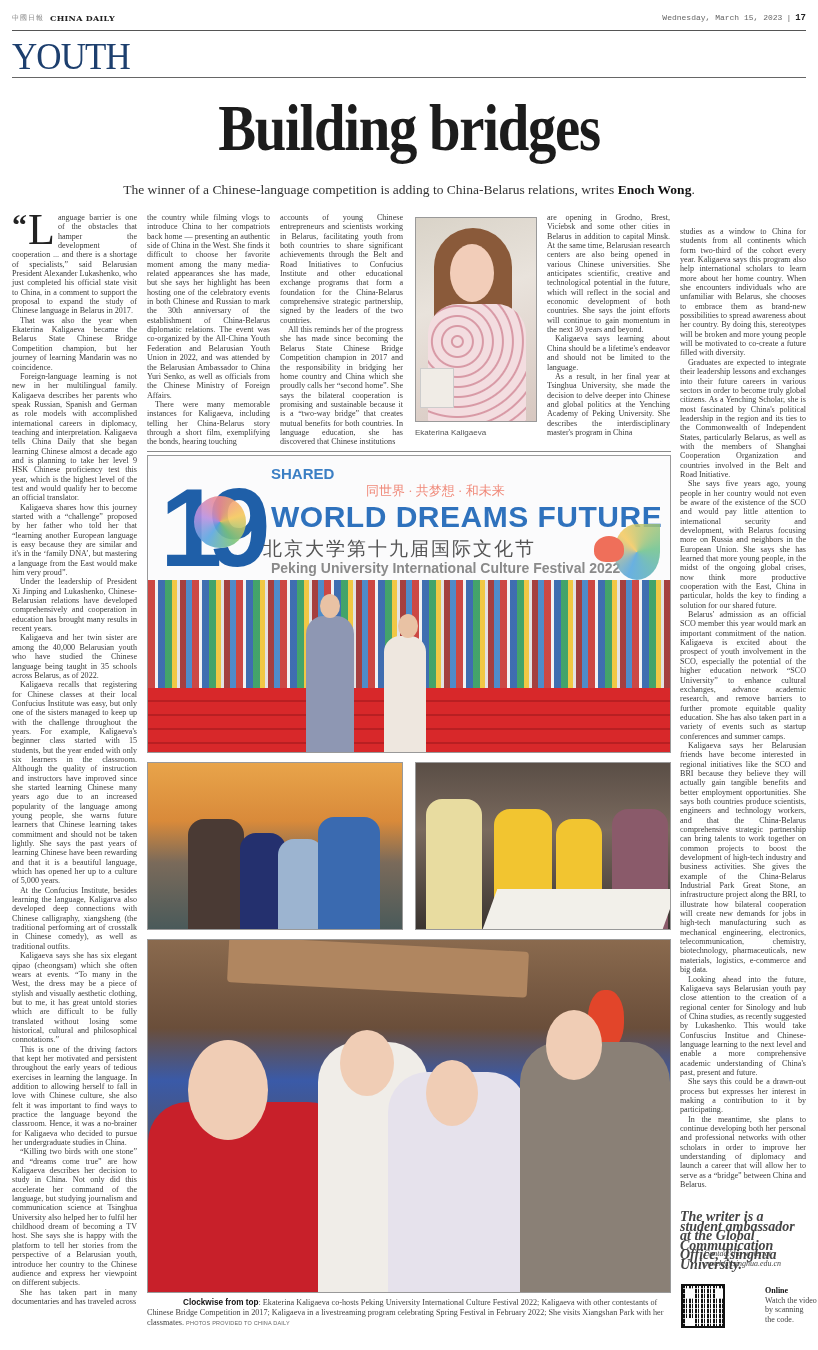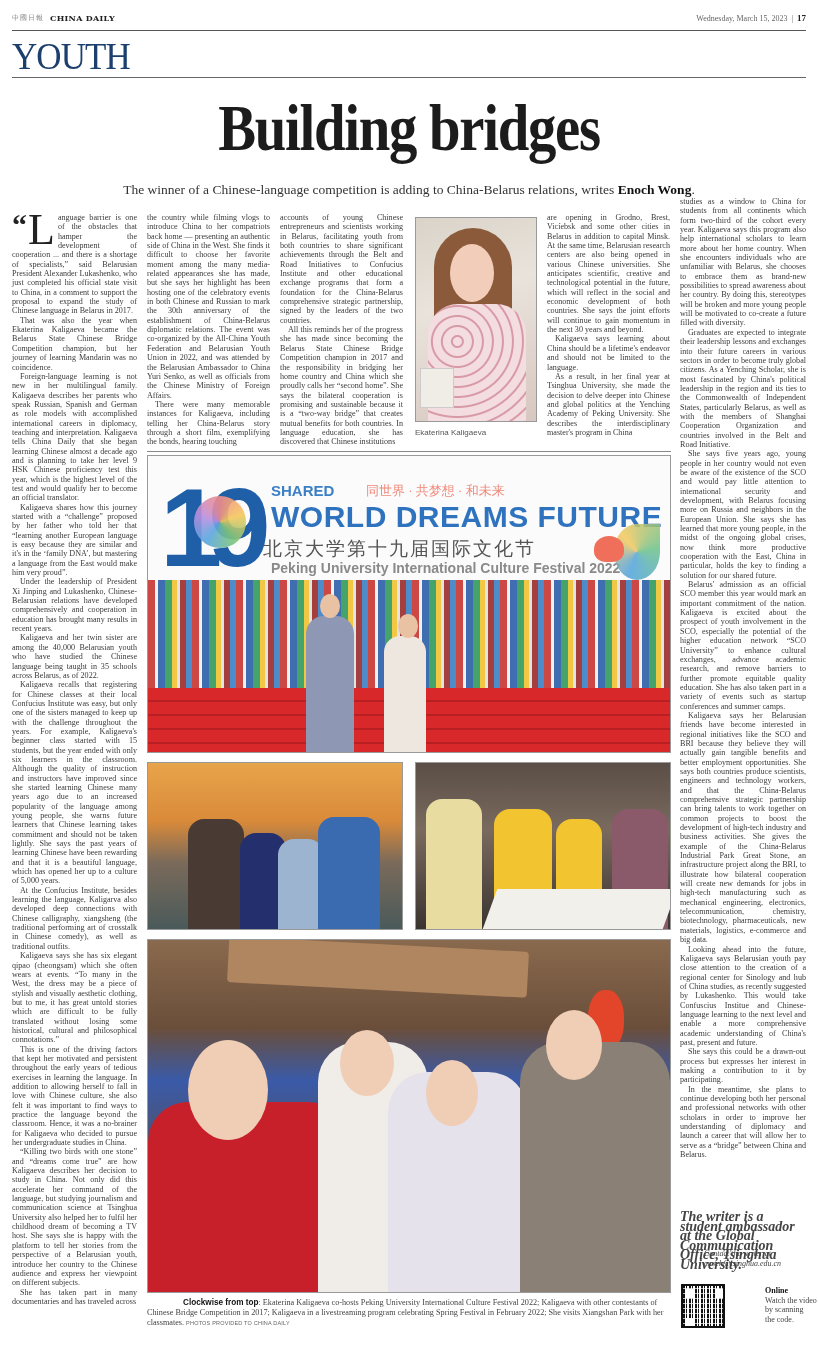--- a/index.html
+++ b/index.html
@@ -3,57 +3,57 @@
 <meta charset="utf-8">
 <style>
   * { box-sizing: border-box; margin: 0; padding: 0; }
   html, body { width: 818px; height: 1350px; background: #ffffff; overflow: hidden; }
   body { position: relative; font-family: "DejaVu Serif", "Liberation Serif", serif; color: #2a2a2a; }
 
   .masthead { position: absolute; left: 12px; right: 12px; top: 10px; height: 16px; display: flex; justify-content: space-between; align-items: center; font-size: 8px; }
   .masthead .left { display: flex; align-items: center; gap: 6px; }
   .masthead .cn { color: #888; font-size: 7px; letter-spacing: 1px; }
   .masthead .paper { font-weight: bold; color: #222; font-size: 8px; letter-spacing: .3px; }
-  .masthead .right { color: #666; font-family: Liberation Serif, serif; font-size: 8px; display: flex; align-items: center; gap: 4px; }
+  .masthead .right { color: #666; font-family: Liberation Mono, monospace; font-size: 8px; display: flex; align-items: flex-start; gap: 4px; }
   .masthead .pageno { font-weight: bold; color: #222; font-size: 9px; }
   .rule1 { position: absolute; left: 12px; right: 12px; top: 30px; border-top: 1.5px solid #555; }
   .section { position: absolute; left: 12px; top: 36px; font-family: "Liberation Serif", serif; font-size: 38px; color: #1d3f6e; letter-spacing: -1px; line-height: 40px; transform: scaleX(.92); transform-origin: left; }
   .rule2 { position: absolute; left: 12px; right: 12px; top: 77px; border-top: 1.5px solid #666; }
 
   .headline { position: absolute; left: 0; right: 0; top: 92px; text-align: center; font-family: "Liberation Serif", serif; font-size: 66px; color: #1c1c1c; line-height: 72px; letter-spacing: -1.5px; transform: scaleX(.86); }
   .standfirst { position: absolute; left: 0; right: 0; top: 182px; text-align: center; font-family: "Liberation Serif", serif; font-size: 13.5px; color: #333; }
   .standfirst b { color: #111; }
 
   .col { position: absolute; font-family: "Liberation Serif", serif; font-size: 8.1px; line-height: 9.35px; color: #3a3a3a; text-align: justify; hyphens: auto; }
   .col p { text-indent: 8px; }
   .col p.first { text-indent: 0; }
   .dropwrap { float: left; display: flex; align-items: flex-start; margin-right: 3px; margin-top: -2px; }
   .quote-mark { font-size: 30px; line-height: 28px; color: #222; font-family: "Liberation Serif", serif; font-weight: bold; margin-right: 1px; }
   .dropcap { font-size: 44px; line-height: 38px; color: #222; font-family: "Liberation Serif", serif; }
 
   .c1 { left: 12px; top: 213px; width: 125px; height: 1128px; }
   .c2 { left: 147px; top: 213px; width: 123px; height: 235px; }
   .c3 { left: 280px; top: 213px; width: 123px; height: 235px; }
   .c4 { left: 547px; top: 213px; width: 123px; height: 235px; }
-  .c5 { left: 680px; top: 197px; width: 126px; height: 980px; }
+  .c5 { left: 680px; top: 227px; width: 126px; height: 980px; }
 
   .hr { position: absolute; border-top: 1px solid #888; }
 
   .photo { position: absolute; overflow: hidden; border: 1px solid #999; }
   .portrait { left: 415px; top: 217px; width: 122px; height: 205px; background: linear-gradient(160deg, #d9d3c8 0%, #e9e3dc 40%, #d7c7c0 100%); }
   .portrait .hair { position: absolute; left: 18px; top: 10px; width: 78px; height: 120px; border-radius: 40px 40px 20px 20px; background: #8a5a3a; }
   .portrait .face { position: absolute; left: 34px; top: 26px; width: 44px; height: 58px; border-radius: 50%; background: #f2cdb9; }
   .portrait .dress { position: absolute; left: 12px; top: 86px; width: 98px; height: 125px; border-radius: 30px 30px 0 0; background: repeating-radial-gradient(circle at 30% 30%, #f3dde0 0 4px, #d89aa6 5px 6px, #f3dde0 7px 10px); }
   .portrait .bag { position: absolute; left: 4px; top: 150px; width: 34px; height: 40px; background: #f0ece6; border: 1px solid #ccc; }
   .caption-small { position: absolute; left: 415px; top: 428px; font-family: "Liberation Sans", sans-serif; font-size: 8px; color: #555; }
 
   .festival { left: 147px; top: 455px; width: 524px; height: 298px; background: #fbfbfc; }
   .fest-num { position: absolute; left: 12px; top: 20px; font-family: "Liberation Sans", sans-serif; font-weight: bold; font-size: 112px; color: #1f5fa8; line-height: 104px; letter-spacing: -14px; }
   .fest-globe { position: absolute; left: 46px; top: 40px; width: 52px; height: 52px; border-radius: 50%; background: conic-gradient(#f28b8b, #f5c85c, #7cc47c, #5aa6e0, #b98fe0, #f28b8b); opacity: .9; }
-  .fest-shared { position: absolute; left: 123px; top: 26px; font-family: "Liberation Sans", sans-serif; font-weight: bold; font-size: 15px; color: #3b7fc4; }
+  .fest-shared { position: absolute; left: 123px; top: 9px; font-family: "Liberation Sans", sans-serif; font-weight: bold; font-size: 15px; color: #3b7fc4; }
   .fest-cn1 { position: absolute; left: 218px; top: 26px; font-size: 13px; color: #f08a7a; font-family: Liberation Serif, serif; }
   .fest-main { position: absolute; left: 123px; top: 44px; font-family: "Liberation Sans", sans-serif; font-weight: bold; font-size: 30px; color: #2f72bd; letter-spacing: .5px; }
   .fest-cn2 { position: absolute; left: 115px; top: 80px; font-family: "DejaVu Sans", sans-serif; font-size: 19px; color: #555; letter-spacing: 2px; }
   .fest-en { position: absolute; left: 123px; top: 104px; font-family: "Liberation Sans", sans-serif; font-size: 14px; color: #8a8a8a; font-weight: bold; }
   .fest-bird { position: absolute; left: 446px; top: 80px; width: 30px; height: 26px; border-radius: 50% 50% 40% 40%; background: #ef6f5a; }
   .fest-feathers { position: absolute; left: 466px; top: 68px; width: 46px; height: 56px; background: conic-gradient(from 200deg, #4fa3dc, #f5c85c, #6cc18a, #4fa3dc); border-radius: 50% 0 50% 50%; opacity: .85; }
   .flags { position: absolute; left: 0; right: 0; top: 124px; height: 108px; background: repeating-linear-gradient(90deg, #c7342f 0 7px, #f1f1f1 7px 10px, #2a5ea8 10px 17px, #2f9a5a 17px 24px, #f0c230 24px 29px, #e0e0e0 29px 32px, #9b2a2a 32px 38px, #3b7fc4 38px 44px); opacity: .9; }
   .stage { position: absolute; left: 0; right: 0; top: 232px; height: 66px; background: repeating-linear-gradient(180deg, #d8282a 0 12px, #b81f22 12px 14px); }
   .host1 { position: absolute; left: 158px; top: 160px; width: 48px; height: 140px; background: #8e97b3; border-radius: 18px 18px 0 0; }
   .host1 .hd, .host2 .hd { position: absolute; left: 14px; top: -22px; width: 20px; height: 24px; border-radius: 50%; background: #e9c2a4; }

